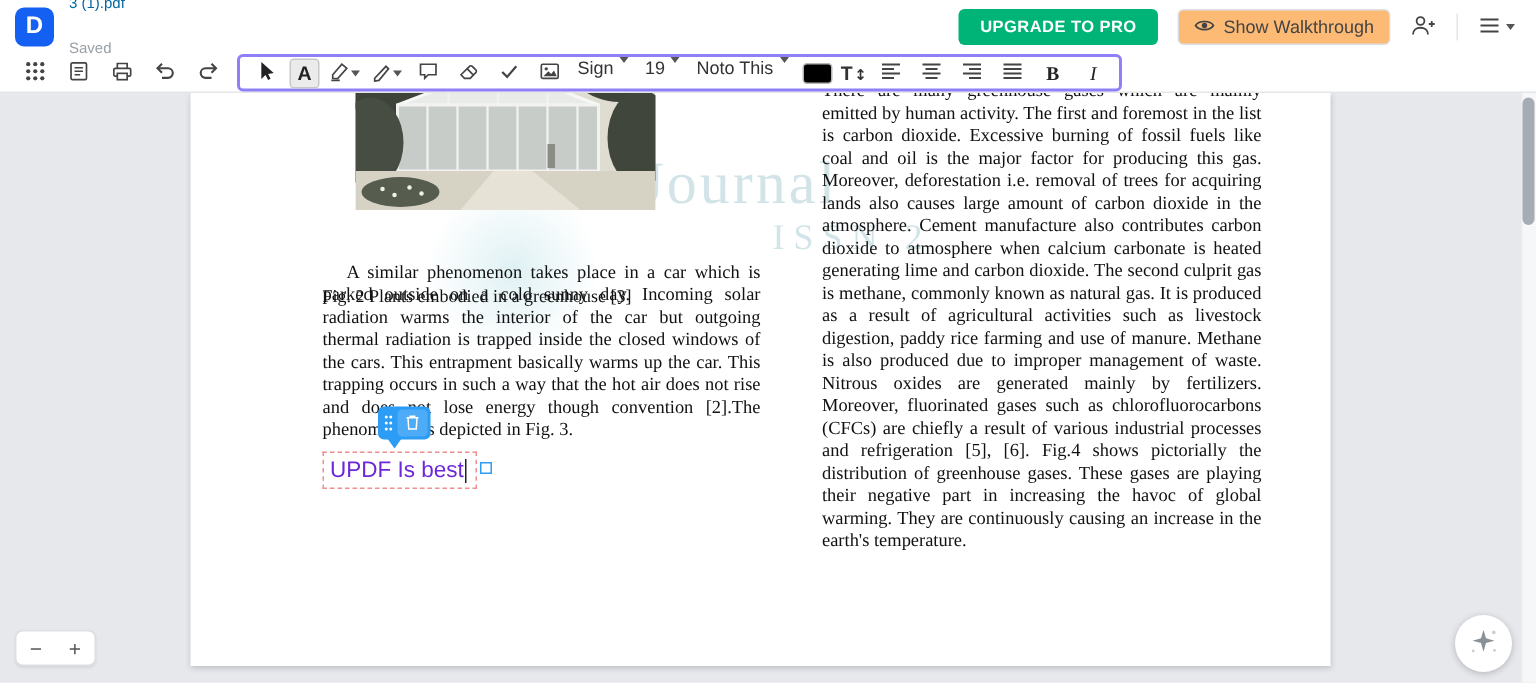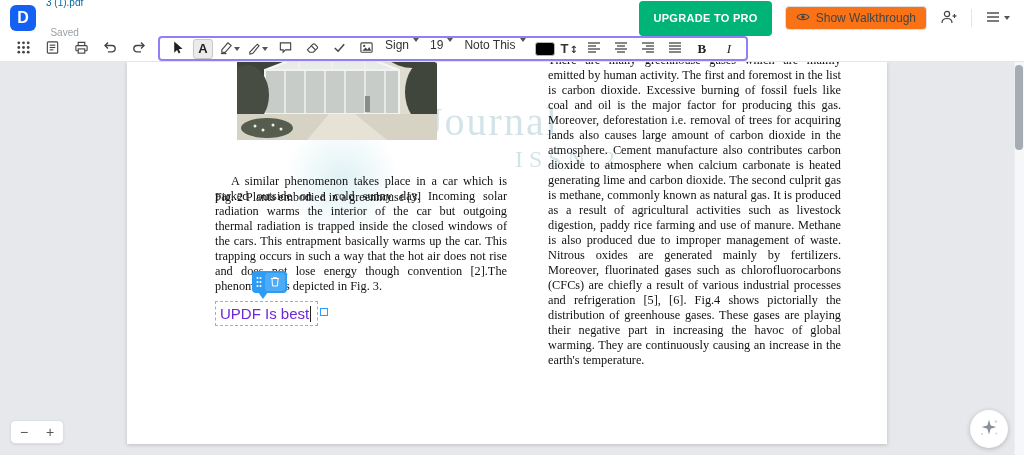--- a/index.html
+++ b/index.html
@@ -7,25 +7,25 @@
   body { font-family:"Liberation Sans",sans-serif; background:#e7e8ec; position:relative; }
   button { cursor:pointer; font-family:"Liberation Sans",sans-serif; }
 
   
   .topbar { position:absolute; top:0; left:0; width:1024px; height:36px; background:#fff;
             display:flex; align-items:center; padding:0 14px 0 10px; z-index:6; }
   .logo { width:26px; height:26px; border-radius:6px; background:#1460f3; color:#fff;
           font-weight:bold; font-size:16px; display:flex; align-items:center; justify-content:center; }
   .file-info { margin-left:10px; line-height:1.05; }
   .file-name { font-size:10px; color:#0369a1; }
-  .save-status { font-size:10px; color:#9aa0a6; margin-top:19px;text-align:center; }
+  .save-status { font-size:10px; color:#9aa0a6; margin-top:19px; }
   .topbar-right { margin-left:auto; display:flex; align-items:center; gap:13px; }
   .upgrade-btn { background:#00b478; color:#fff; font-weight:bold; font-size:11px;
-                 letter-spacing:.3px; border:none; border-radius:4px; height:35px; padding:0 14px; }
-  .walkthrough-btn { display:flex; align-items:center; gap:6px; background:#f97316;
+                 letter-spacing:.3px; border:none; border-radius:4px; height:24px; padding:0 14px; }
+  .walkthrough-btn { display:flex; align-items:center; gap:6px; background:#fdba74;
                      border:1px solid #dcdfe3; border-radius:4px; height:24px; padding:0 10px;
                      font-size:12px; color:#444; }
   .icon-btn { display:flex; align-items:center; gap:3px; background:none; border:none; height:24px; }
   .vdivider { width:1px; height:18px; background:#e3e5e8; }
 
   
   .toolbar { position:absolute; top:36px; left:0; width:1024px; height:26px; background:#fff;
              border-bottom:1px solid #e4e6e8; display:flex; align-items:center; padding-left:12px; z-index:6; }
   .left-tools { display:flex; align-items:center; gap:7px; }
   .tbtn { min-width:22px; height:22px; display:flex; align-items:center; justify-content:center;

